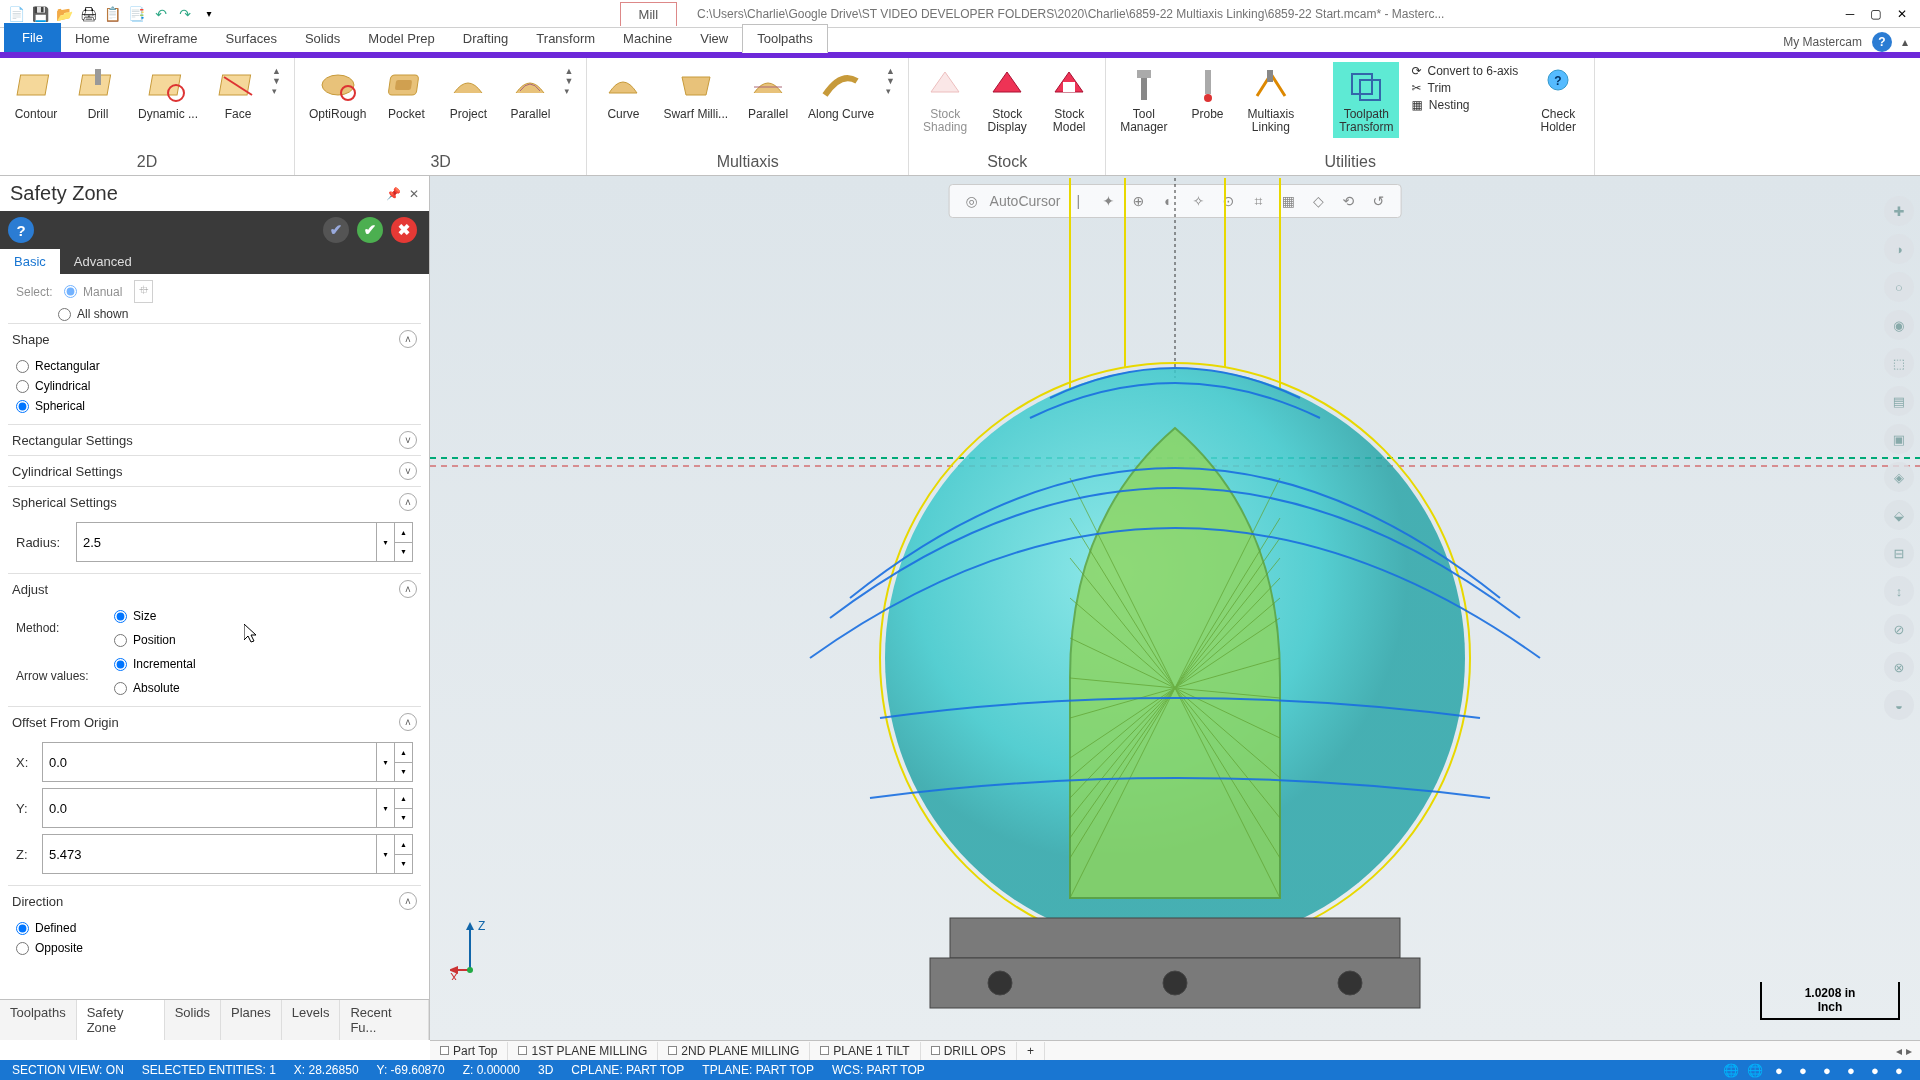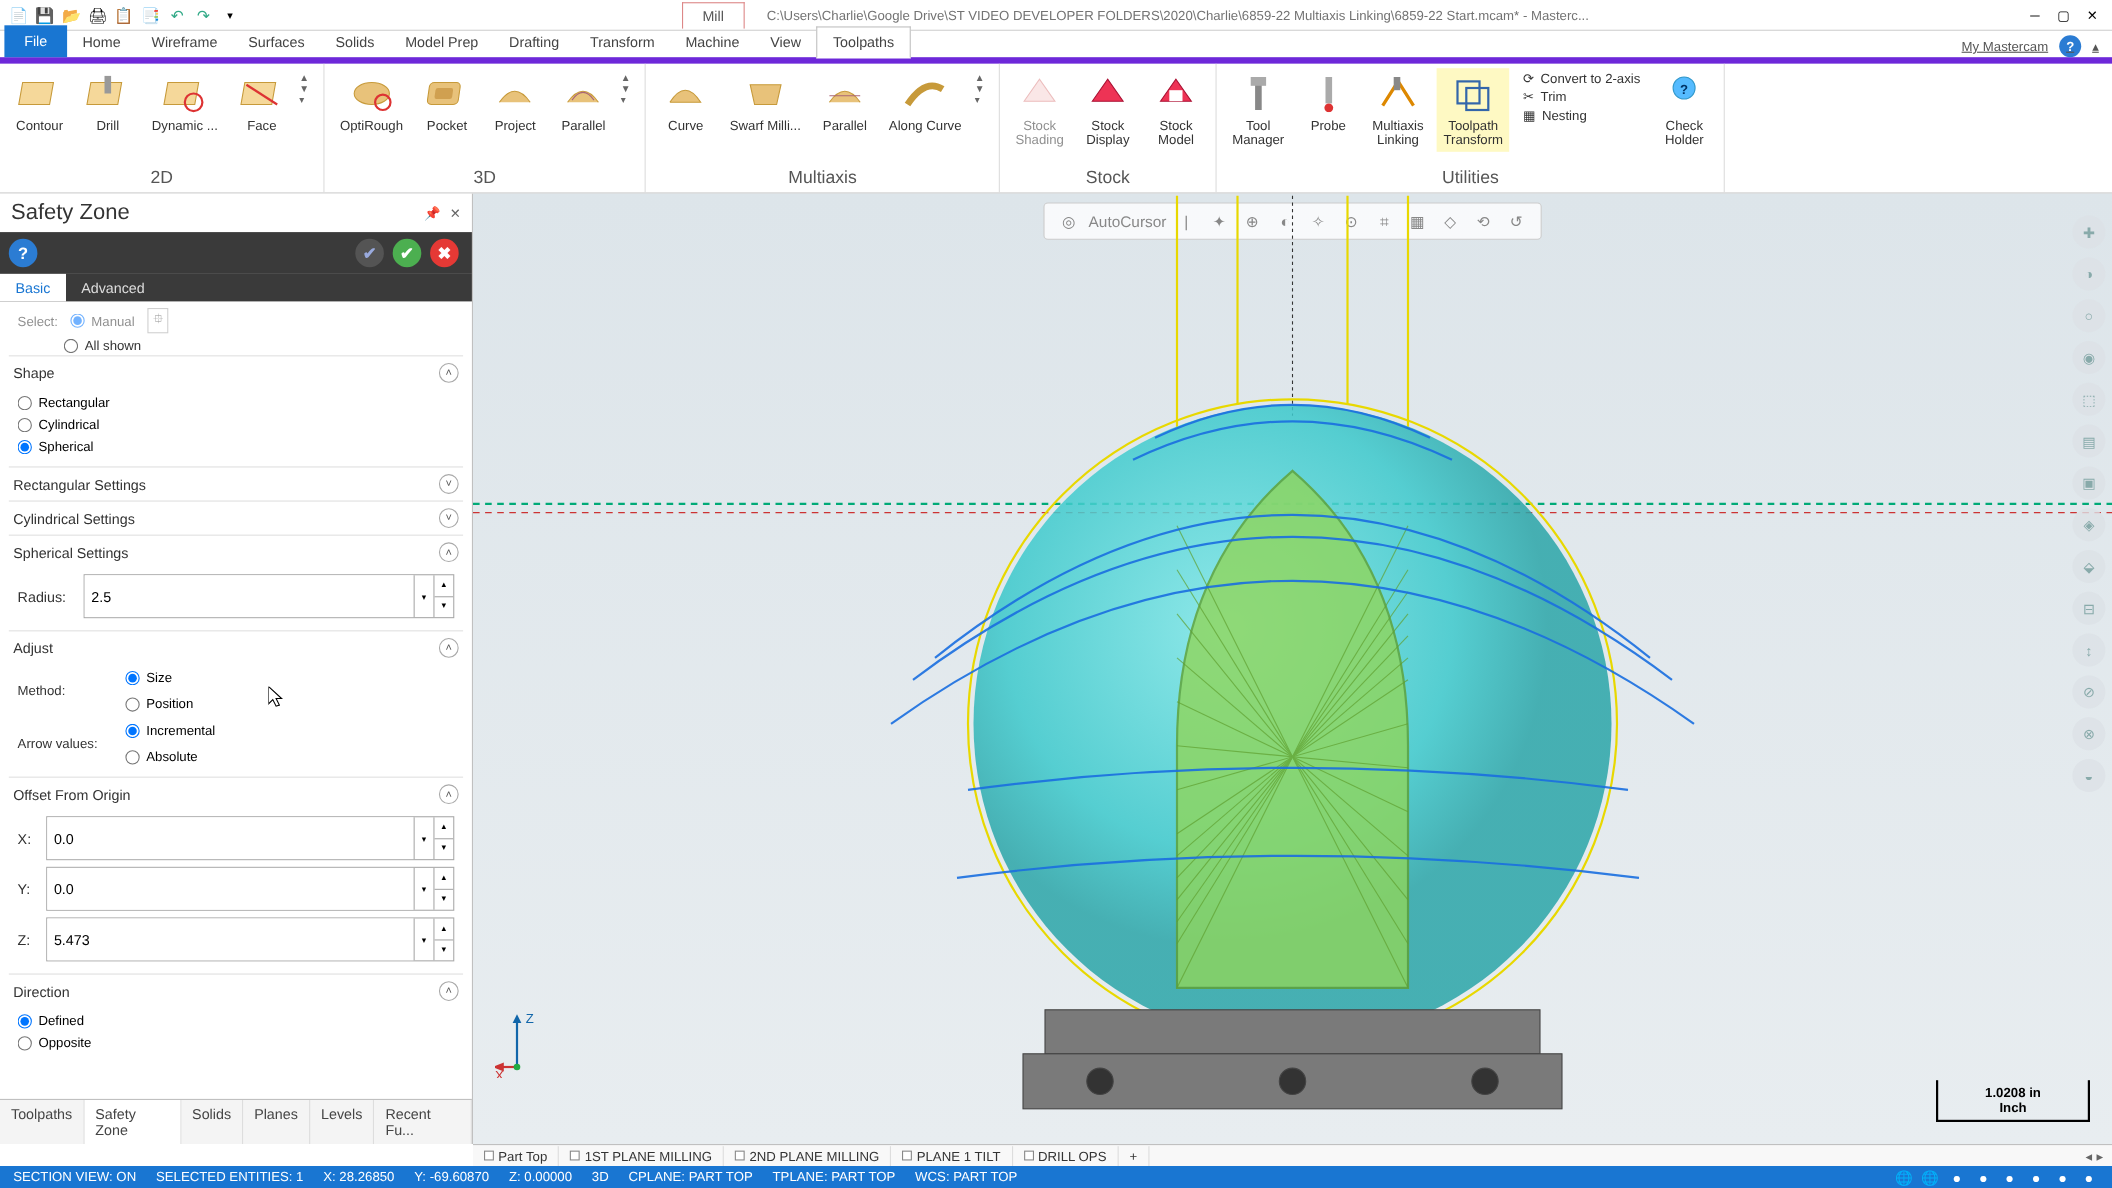--- a/index.html
+++ b/index.html
@@ -12,21 +12,21 @@
 .title-tab { margin-left: auto; padding: 4px 18px; border: 1px solid #d88; border-bottom: none; color: #555; font-size: 13px; }
 .title-path { margin-left: 20px; margin-right: auto; color: #737373; font-size: 12px; white-space: nowrap; overflow: hidden; text-overflow: ellipsis; max-width: 750px; }
 .win-controls { display: flex; gap: 2px; margin-right: 6px; }
 .win-btn { width: 24px; height: 18px; display: flex; align-items: center; justify-content: center; font-size: 12px; cursor: pointer; }
 
 
 .ribbon-tabs { height: 30px; display: flex; align-items: flex-end; border-bottom: 6px solid #6d28d9; padding-left: 4px; }
 .ribbon-tab { padding: 6px 14px; color: #444; cursor: pointer; font-size: 13px; }
 .ribbon-tab.file { background: #1976d2; color: #fff; padding: 7px 18px; }
 .ribbon-tab.active { border: 1px solid #c0c0c0; border-bottom: 1px solid #fff; background: #fff; margin-bottom: -1px; }
-.ribbon-right { margin-left: auto; display: flex; align-items: center; gap: 10px; padding-right: 12px; color: #555; text-decoration: underline; }
+.ribbon-right { margin-left: auto; display: flex; align-items: center; gap: 10px; padding-right: 12px; color: #555; }
 
 
 .ribbon { height: 118px; background: #fff; display: flex; border-bottom: 1px solid #c0c0c0; }
 .ribbon-group { border-right: 1px solid #ddd; padding: 4px 8px; display: flex; flex-direction: column; }
 .ribbon-group-items { display: flex; gap: 6px; flex: 1; align-items: flex-start; }
 .ribbon-group-label { text-align: center; color: #555; font-size: 16px; padding-top: 2px; }
 .ribbon-btn { display: flex; flex-direction: column; align-items: center; gap: 4px; padding: 4px 6px; cursor: pointer; min-width: 56px; }
 .ribbon-btn-icon { width: 40px; height: 38px; display: flex; align-items: center; justify-content: center; }
 .ribbon-btn-label { font-size: 12px; text-align: center; color: #333; line-height: 1.1; }
 .ribbon-drop { width: 14px; display: flex; flex-direction: column; justify-content: space-around; font-size: 9px; color: #666; padding: 4px 0; }
@@ -333,34 +333,34 @@
       <div class="ribbon-btn">
         <div class="ribbon-btn-icon">
             <svg class="ico" width="36" height="34">
               <path d="M4 28 L18 6 L32 28" fill="none" stroke="#d80" stroke-width="3"></path>
               <rect x="14" y="2" width="6" height="12" fill="#888"></rect>
             </svg>
           </div>
         <div class="ribbon-btn-label" style="white-space:pre;">Multiaxis
 Linking</div>
       </div>
-      <div class="ribbon-btn" style="background:#fef9c3;">
+      <div class="ribbon-btn" style="background:#5eead4;margin-left:27px;">
         <div class="ribbon-btn-icon">
             <svg class="ico" width="36" height="34">
               <rect x="4" y="6" width="20" height="20" fill="none" stroke="#36a" stroke-width="2"></rect>
               <rect x="12" y="12" width="20" height="20" fill="none" stroke="#36a" stroke-width="2"></rect>
             </svg>
           </div>
         <div class="ribbon-btn-label" style="white-space:pre;">Toolpath
 Transform</div>
       </div>
       <div class="ribbon-small-list">
         <div class="ribbon-small-item">
             <span>⟳</span>
-            <span>Convert to 2-axis</span>
+            <span>Convert to 6-axis</span>
           </div>
         <div class="ribbon-small-item">
             <span>✂</span>
             <span>Trim</span>
           </div>
         <div class="ribbon-small-item">
             <span>▦</span>
             <span>Nesting</span>
           </div>
       </div>

